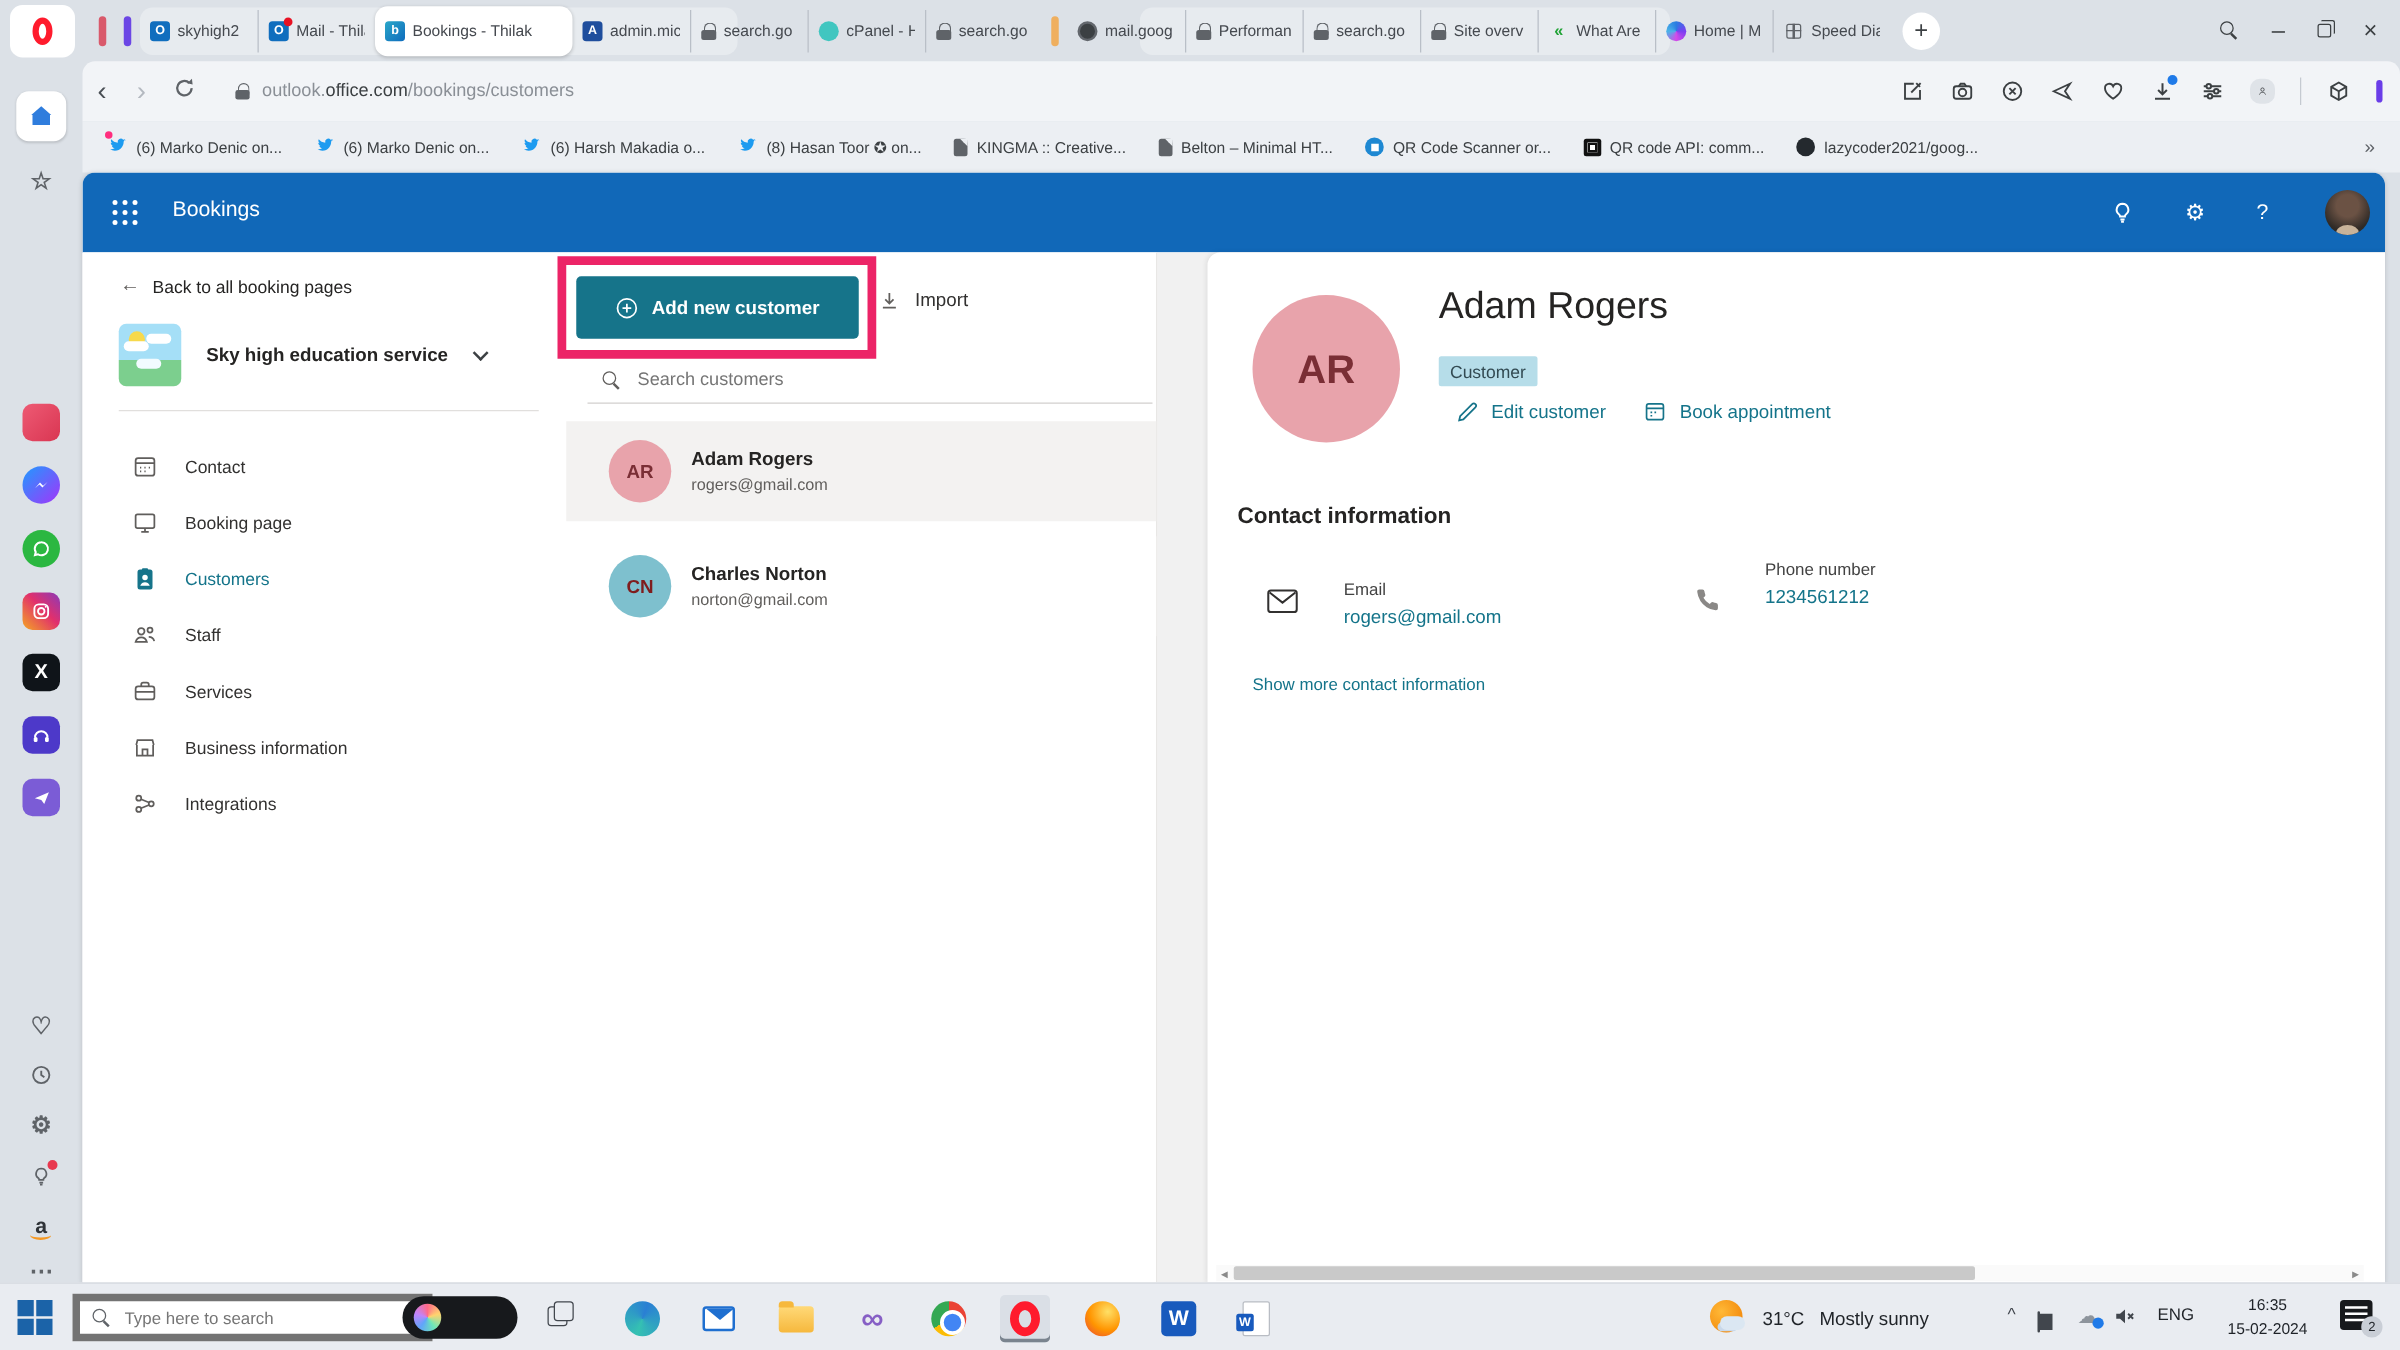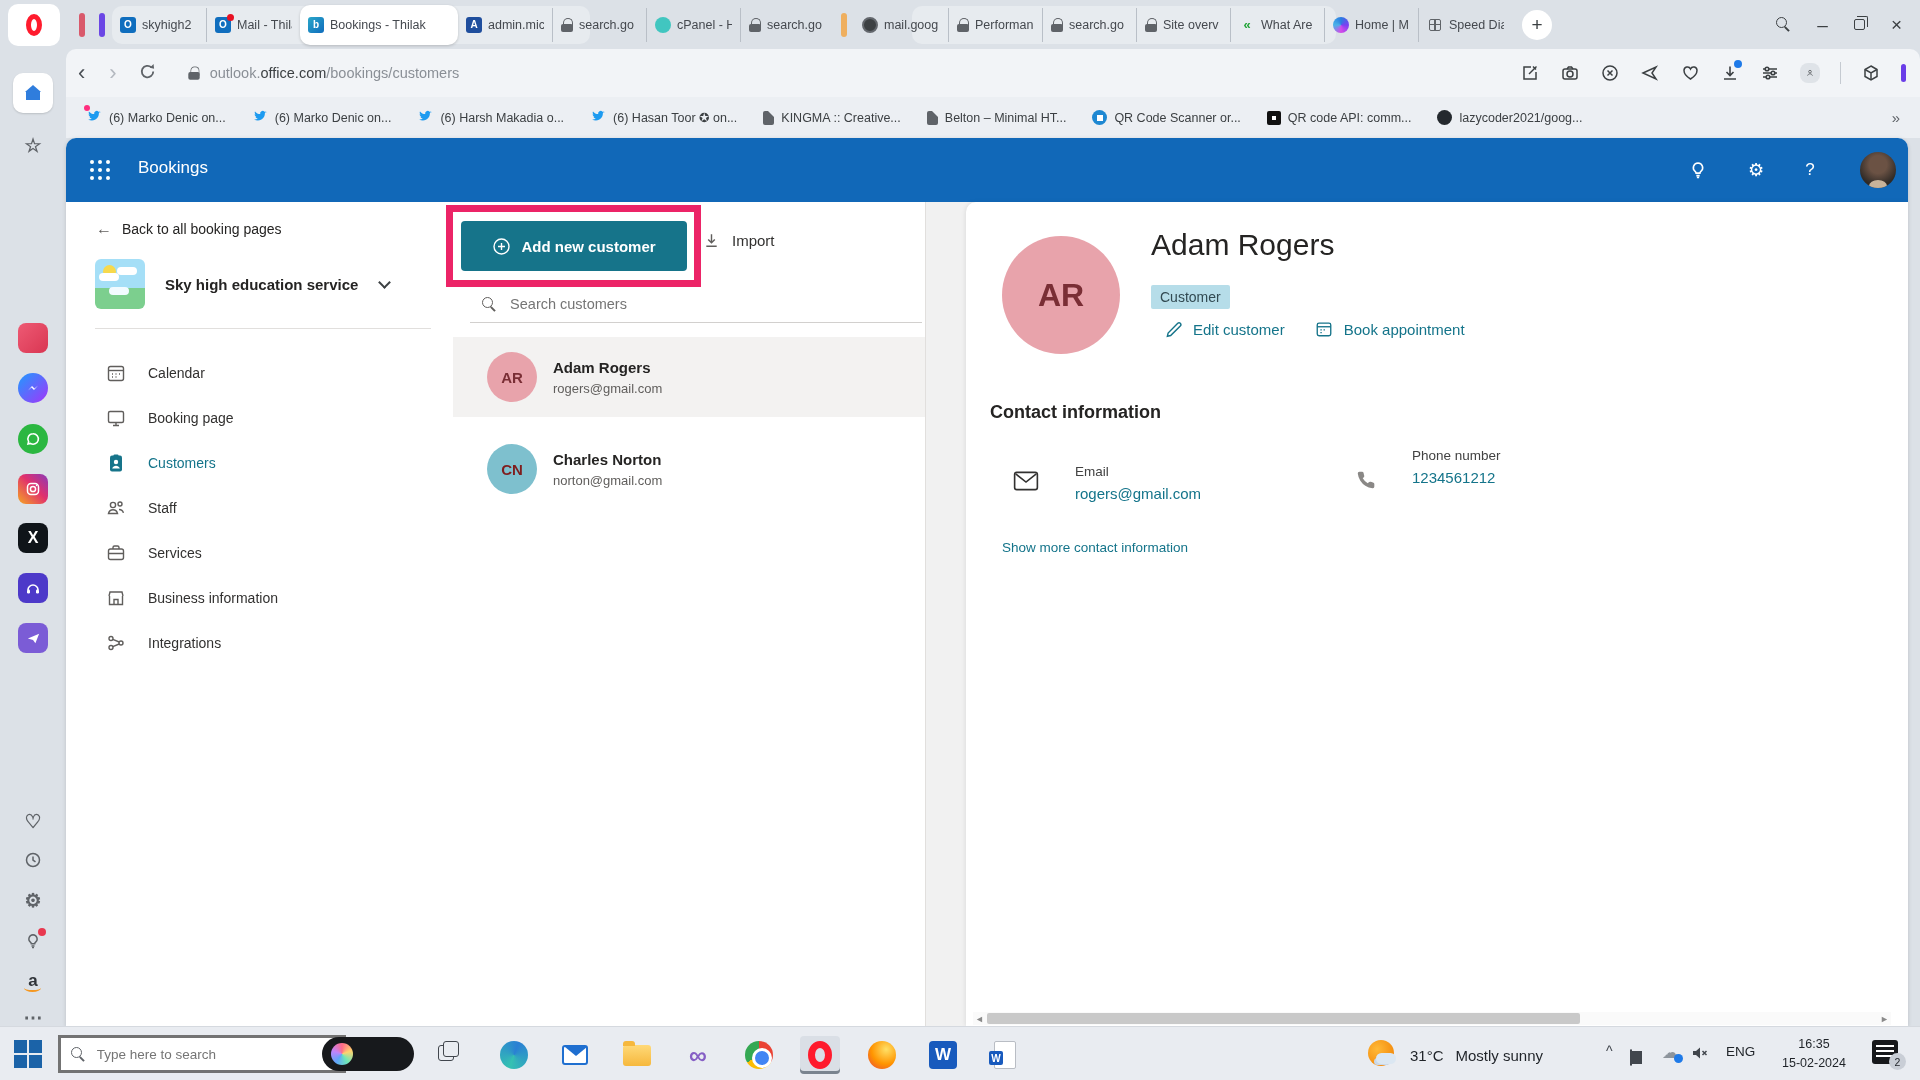--- a/index.html
+++ b/index.html
@@ -147,21 +147,21 @@
   .house:after{content:"";position:absolute;left:0;top:-1px;border:8px solid transparent;border-bottom:7px solid #2f7ddd;border-top:none;}
   .gearg{font-size:19px;color:#5f6368;}
   .bulb-dot{position:absolute;right:2px;top:2px;width:8px;height:8px;border-radius:50%;background:#e8384f;}
   .amz{color:#2f3338;font-size:17px;font-weight:700;position:relative;}
   .amz:after{content:"";position:absolute;left:6px;bottom:4px;width:17px;height:6px;border:2px solid #f59822;border-top:none;border-left:none;border-right:none;border-radius:50%;}
 
   
   #taskbar{position:absolute;left:0;bottom:0;width:1920px;height:54px;background:#e9ecf1;border-top:1px solid #d5d9df;}
   #startbtn{position:absolute;left:14px;top:13px;width:28px;height:28px;display:grid;grid-template-columns:13px 13px;grid-template-rows:13px 13px;gap:2px;cursor:pointer;}
   #startbtn i{background:#1b63a8;}
-  #tb-search{position:absolute;left:58px;top:8px;width:288px;height:38px;background:#fff;border:3px solid #737373;display:flex;align-items:center;gap:10px;padding:0 10px;color:#5f6368;}
+  #tb-search{position:absolute;left:58px;top:8px;width:288px;height:38px;background:#fff;border:6px solid #737373;display:flex;align-items:center;gap:10px;padding:0 10px;color:#5f6368;}
   #tb-search input{border:none;outline:none;font-size:13.5px;width:100%;background:transparent;color:#3c4043;}
   #copilot{position:absolute;left:322px;top:10px;width:92px;height:34px;background:#17191c;border-radius:17px;display:flex;align-items:center;padding-left:9px;cursor:pointer;}
   .cp-logo{width:22px;height:22px;border-radius:50%;background:conic-gradient(#ff6a88,#ffd36e,#6ee7b7,#60a5fa,#c084fc,#ff6a88);}
   .tv{position:absolute;top:14px;width:26px;height:26px;cursor:pointer;}
   .tv i{position:absolute;left:2px;top:4px;width:16px;height:16px;border:1.7px solid #41464d;border-radius:3px;background:#e9ecf1;}
   .tv i+i{left:7px;top:0;}
   .tk-ic{position:absolute;top:9px;width:40px;height:38px;display:flex;align-items:center;justify-content:center;cursor:pointer;border-radius:4px;}
   .tk-ic.active{background:#dadfe6;box-shadow:inset 0 -3px 0 #7a848f;}
   .edge{width:28px;height:28px;border-radius:50%;background:conic-gradient(from 200deg,#35c1b2,#2a7fd4,#35c1b2);}
   .mailw{width:26px;height:20px;border:2px solid #1f6fd0;border-radius:3px;background:#fff;position:relative;}
@@ -370,21 +370,21 @@
     <div class="bm">
       <span class="tw"><svg width="16" height="16" viewBox="0 0 16 16">
             <path fill="#1d9bf0" d="M14.5 4.2c-.4.2-.9.3-1.4.4.5-.3.9-.8 1-1.4-.5.3-1 .5-1.6.6a2.5 2.5 0 0 0-4.3 2.3C6.1 6 4.2 5 3 3.4c-.6 1-.3 2.4.7 3.1-.4 0-.8-.1-1.1-.3 0 1.2.8 2.2 2 2.4-.4.1-.8.1-1.1.1.3 1 1.2 1.7 2.3 1.7a5 5 0 0 1-3.7 1c1.1.7 2.4 1.1 3.8 1.1 4.6 0 7.2-3.9 7-7.4.5-.3.9-.8 1.3-1.3z"></path>
           </svg></span>
       <span>(6) Harsh Makadia o...</span>
     </div>
     <div class="bm">
       <span class="tw"><svg width="16" height="16" viewBox="0 0 16 16">
             <path fill="#1d9bf0" d="M14.5 4.2c-.4.2-.9.3-1.4.4.5-.3.9-.8 1-1.4-.5.3-1 .5-1.6.6a2.5 2.5 0 0 0-4.3 2.3C6.1 6 4.2 5 3 3.4c-.6 1-.3 2.4.7 3.1-.4 0-.8-.1-1.1-.3 0 1.2.8 2.2 2 2.4-.4.1-.8.1-1.1.1.3 1 1.2 1.7 2.3 1.7a5 5 0 0 1-3.7 1c1.1.7 2.4 1.1 3.8 1.1 4.6 0 7.2-3.9 7-7.4.5-.3.9-.8 1.3-1.3z"></path>
           </svg></span>
-      <span>(6) Hasan Toor ✪ on...</span>
+      <span>(8) Hasan Toor ✪ on...</span>
     </div>
     <div class="bm">
         <span class="bm-doc"></span>
         <span>KINGMA :: Creative...</span>
       </div>
     <div class="bm">
         <span class="bm-doc"></span>
         <span>Belton – Minimal HT...</span>
       </div>
     <div class="bm">
@@ -486,21 +486,21 @@
           <span class="chev"></span>
         </div>
         <div id="nav-divider"></div>
 
         <div class="nav-item" style="top:150px;">
           <svg width="20" height="20" viewBox="0 0 20 20" fill="none" stroke="#605e5c" stroke-width="1.4">
               <rect x="2.5" y="3.5" width="15" height="14" rx="2"></rect>
               <path d="M2.5 7.5h15"></path>
               <path d="M6 11h1M9.5 11h1M13 11h1M6 14h1M9.5 14h1"></path>
             </svg>
-          <span>Calendar</span>
+          <span>Contact</span>
         </div>
         <div class="nav-item" style="top:195px;">
           <svg width="20" height="20" viewBox="0 0 20 20" fill="none" stroke="#605e5c" stroke-width="1.4">
               <rect x="2.5" y="3.5" width="15" height="11" rx="1.5"></rect>
               <path d="M7 17.5h6M10 14.5v3"></path>
             </svg>
           <span>Booking page</span>
         </div>
         <div class="nav-item selected" style="top:240px;">
           <svg width="20" height="20" viewBox="0 0 20 20">

